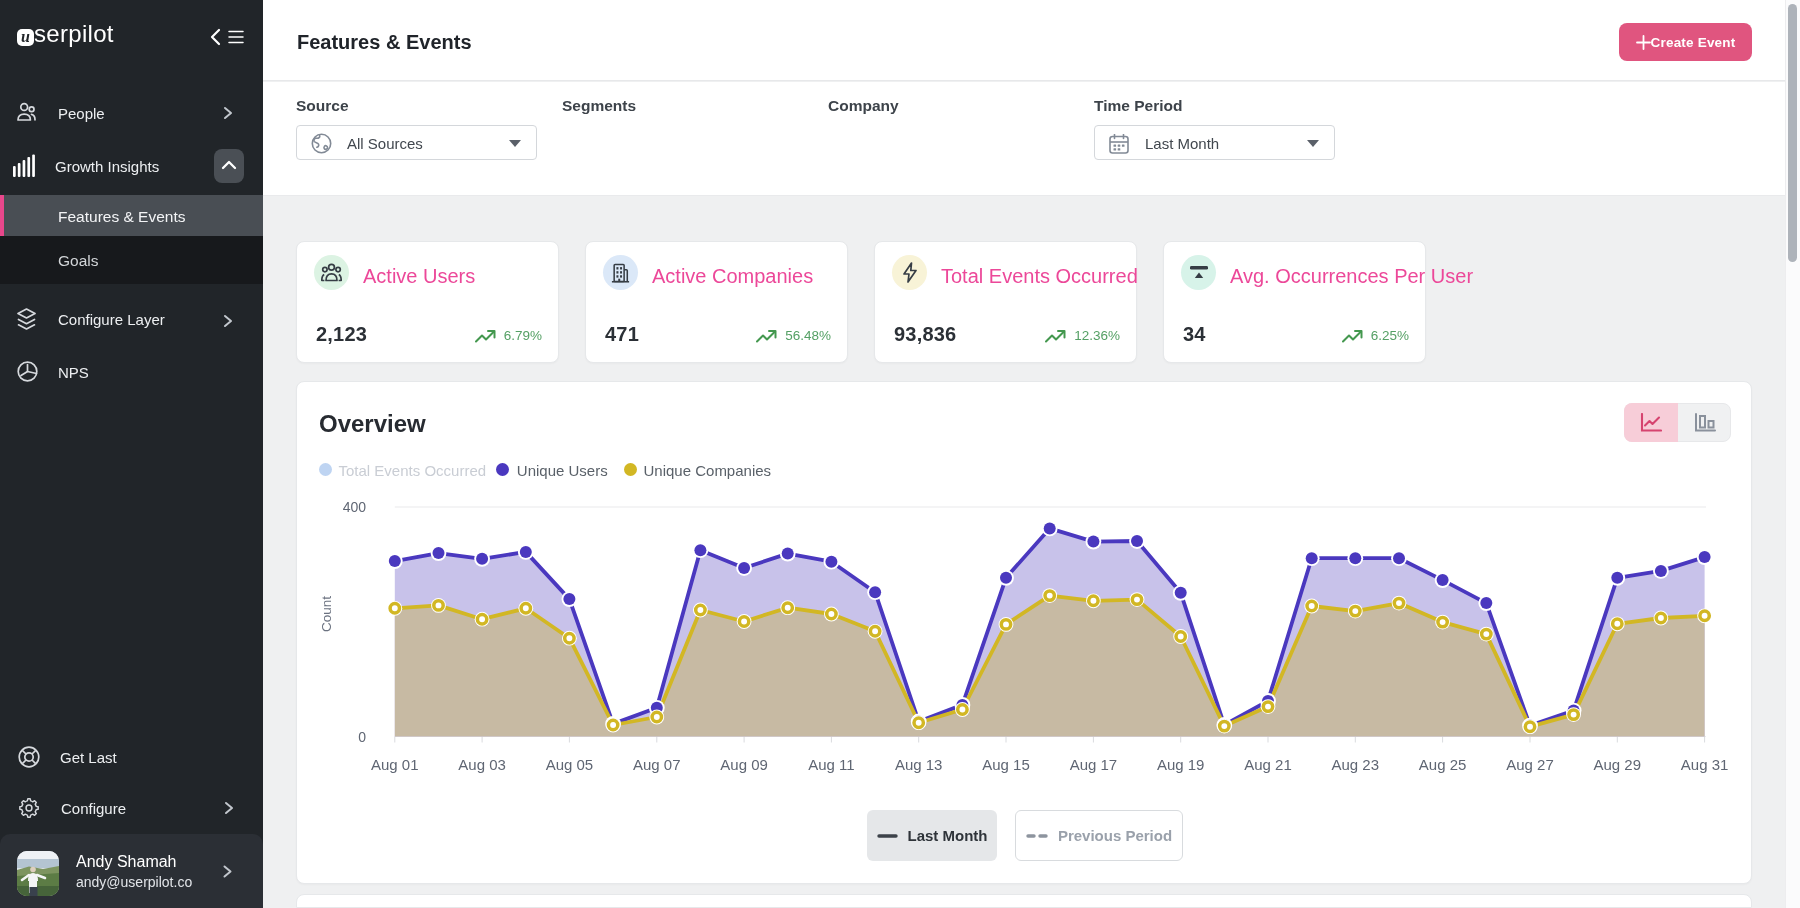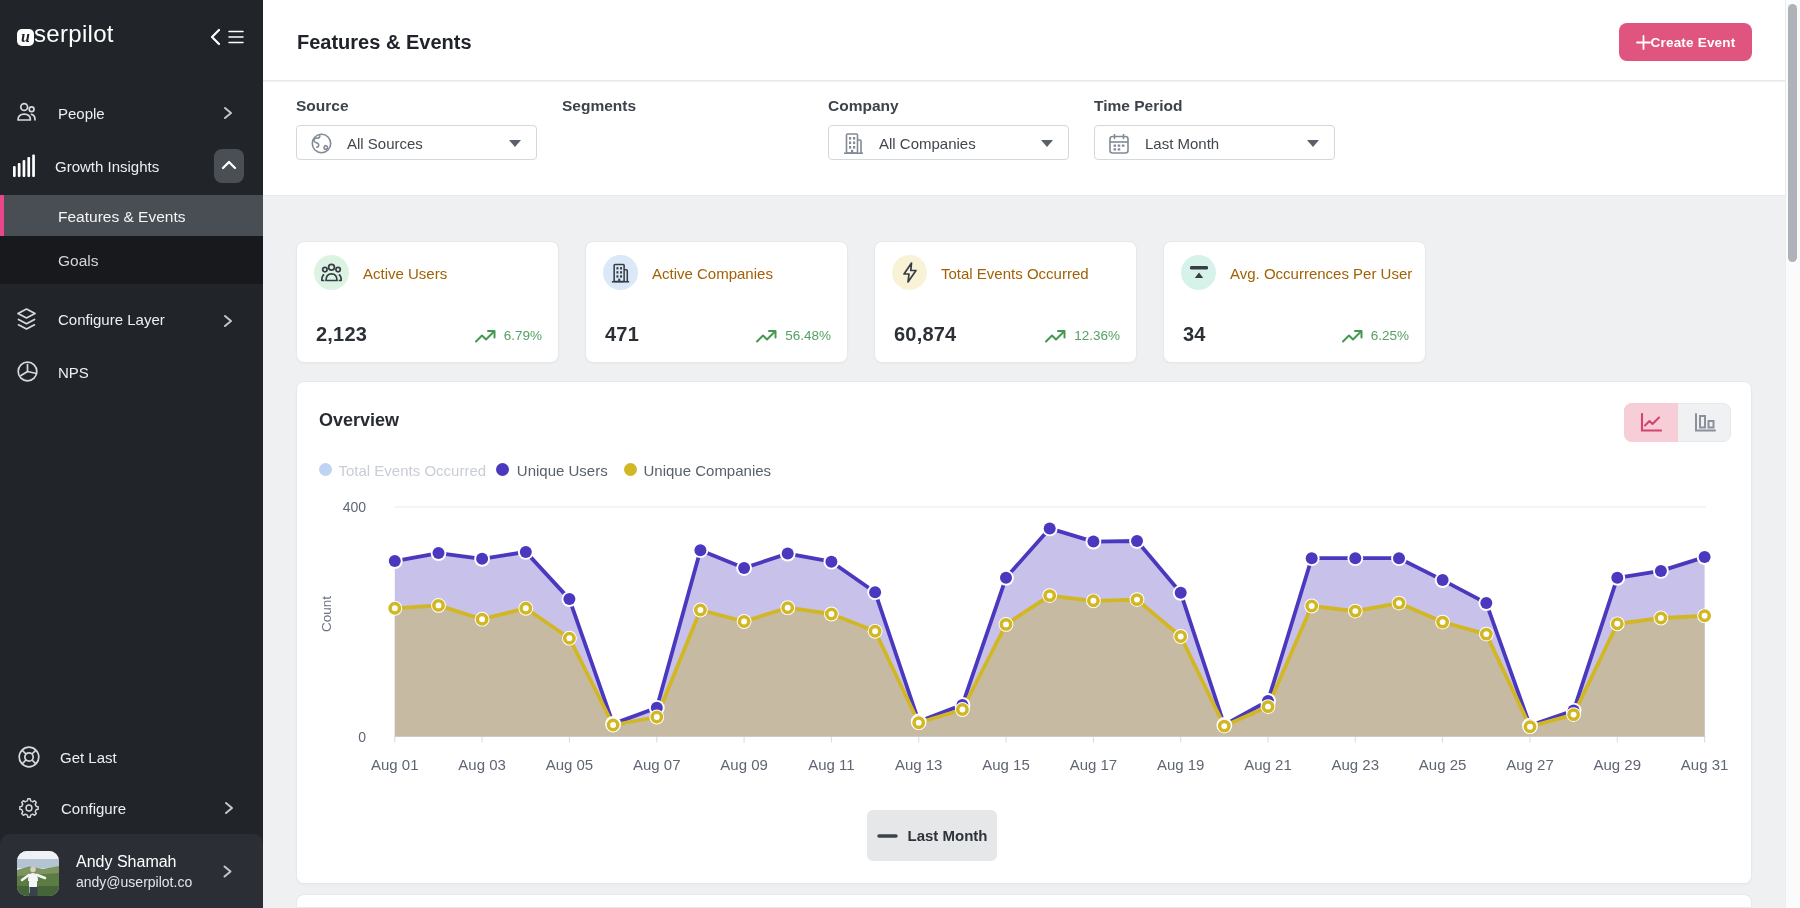--- a/index.html
+++ b/index.html
@@ -9,21 +9,21 @@
 .navtxt{font-size:15px;font-weight:normal;color:#edeff1}
 .chev{stroke:#c2c7cd;stroke-width:2;fill:none;stroke-linecap:round;stroke-linejoin:round}
 .hdr{position:absolute;left:263px;top:0;width:1522px;height:81px;background:#fff;border-bottom:1px solid #e7e8ea}
 .filters{position:absolute;left:263px;top:82px;width:1522px;height:114px;background:#fff;border-bottom:1px solid #e9eaec}
 .flabel{position:absolute;top:15px;font-size:15.5px;font-weight:bold;color:#3d434a}
 .fbox{position:absolute;top:43px;width:241px;height:35px;border:1px solid #d4d7db;border-radius:4px;background:#fff}
 .ftext{position:absolute;left:50px;top:9px;font-size:15px;color:#41474e}
 .caret{position:absolute;left:212px;top:14px;width:0;height:0;border-left:6.5px solid transparent;border-right:6.5px solid transparent;border-top:7px solid #5a6069}
 .card{position:absolute;top:241px;width:263px;height:122px;background:#fff;border:1px solid #e6e8ea;border-radius:8px;box-shadow:0 1px 2px rgba(0,0,0,0.03)}
 .cicon{position:absolute;left:17px;top:13px;width:35px;height:35px;border-radius:50%;display:flex;align-items:center;justify-content:center}
-.clabel{position:absolute;left:66px;top:23px;font-size:15px;color:#a16207;white-space:nowrap}
+.clabel{position:absolute;left:66px;top:23px;font-size:20px;color:#ec4899;white-space:nowrap}
 .cval{position:absolute;left:19px;top:81px;font-size:20px;font-weight:bold;color:#2b3036;letter-spacing:0.2px}
 .ctrend{position:absolute;right:16px;top:86px;display:flex;align-items:flex-end;gap:8px;font-size:13.5px;color:#55a065}
 .ovcard{position:absolute;left:296px;top:381px;width:1456px;height:503px;background:#fff;border:1px solid #e6e8ea;border-radius:8px;box-shadow:0 1px 2px rgba(0,0,0,0.03)}
 .btncard{position:absolute;left:296px;top:894px;width:1456px;height:14px;background:#fff;border:1px solid #e6e8ea;border-radius:8px 8px 0 0}
 </style></head>
 <body>
 
 <div class="sidebar">
 
   <div class="abs" style="left:17px;top:29px;width:17px;height:17px;background:#fff;border-radius:5px;text-align:center">
@@ -144,38 +144,20 @@
   <div class="flabel" style="left:565px">Company</div>
   <div class="flabel" style="left:831px">Time Period</div>
 
   <div class="fbox" style="left:33px">
     <svg style="position:absolute;left:14px;top:7px" width="21" height="21" viewBox="0 0 21 21">
       <circle cx="10.5" cy="10.5" r="9.2" stroke="#828a96" stroke-width="1.6" fill="none"></circle>
       <path d="M8.5 1.7 C9.5 4.5 7.5 5.5 5.5 5.2 C3.5 4.9 2.5 6.5 3.2 8.2 C4 10 6.5 9.5 7.5 11.2 C8.3 12.7 7 14 5.8 14.2" stroke="#828a96" stroke-width="1.6" fill="none" stroke-linecap="round"></path>
       <path d="M13.5 13.2 C12.2 14.8 13.5 16.8 15.3 16.2 C17.1 15.6 16.8 13.5 15.5 12.9 C14.8 12.6 14 12.6 13.5 13.2 Z" stroke="#828a96" stroke-width="1.6" fill="none" stroke-linejoin="round"></path>
     </svg>
     <div class="ftext">All Sources</div>
-      <div class="caret"></div>
-  </div>
-  <div class="fbox" style="left:565px">
-    <svg style="position:absolute;left:14px;top:7px" width="21" height="21" viewBox="0 0 21 21">
-      <rect x="3.5" y="1" width="11" height="19" rx="1" stroke="#828a96" stroke-width="1.6" fill="none"></rect>
-      <path d="M14.5 7 H17 a1 1 0 0 1 1 1 V20" stroke="#828a96" stroke-width="1.6" fill="none"></path>
-      <g fill="#828a96">
-          <rect x="6" y="4" width="2.2" height="2.6"></rect>
-          <rect x="10" y="4" width="2.2" height="2.6"></rect>
-          <rect x="6" y="8.5" width="2.2" height="2.6"></rect>
-          <rect x="10" y="8.5" width="2.2" height="2.6"></rect>
-          <rect x="6" y="13" width="2.2" height="2.6"></rect>
-          <rect x="10" y="13" width="2.2" height="2.6"></rect>
-          <rect x="8" y="16.8" width="2.2" height="3.2"></rect>
-        </g>
-      <line x1="1" y1="20.2" x2="20" y2="20.2" stroke="#828a96" stroke-width="1.6"></line>
-    </svg>
-    <div class="ftext">All Companies</div>
       <div class="caret"></div>
   </div>
   <div class="fbox" style="left:831px">
     <svg style="position:absolute;left:14px;top:8px" width="20" height="20" viewBox="0 0 20 20">
       <rect x="1" y="2.5" width="18" height="16.5" rx="2.5" stroke="#828a96" stroke-width="1.6" fill="none"></rect>
       <line x1="1" y1="8" x2="19" y2="8" stroke="#828a96" stroke-width="1.6"></line>
       <line x1="5.5" y1="0.5" x2="5.5" y2="4.5" stroke="#828a96" stroke-width="1.6" stroke-linecap="round"></line>
       <line x1="14.5" y1="0.5" x2="14.5" y2="4.5" stroke="#828a96" stroke-width="1.6" stroke-linecap="round"></line>
       <g fill="#828a96">
           <rect x="4.5" y="10.5" width="2.6" height="2.2" rx="0.5"></rect>
@@ -232,21 +214,21 @@
         <path d="M13 2 L19.5 2 L19.5 8.5" stroke="#44984f" stroke-width="2" fill="none" stroke-linecap="round" stroke-linejoin="round"></path>
       </svg>56.48%</div>
 </div>
 <div class="card" style="left:874px">
   <div class="cicon" style="background:#f8f3d7">
     <svg width="16" height="21" viewBox="0 0 16 21">
         <path d="M9.5 1 L2 12 L7 12 L6 20 L14 8.5 L8.8 8.5 Z" stroke="#363d45" stroke-width="1.7" fill="none" stroke-linejoin="round"></path>
       </svg>
   </div>
   <div class="clabel">Total Events Occurred</div>
-  <div class="cval">60,874</div>
+  <div class="cval">93,836</div>
   <div class="ctrend"><svg width="21" height="14" viewBox="0 0 21 14">
         <path d="M1 12.5 L7 6.5 L11 10.5 L19 2.5" stroke="#44984f" stroke-width="2" fill="none" stroke-linecap="round" stroke-linejoin="round"></path>
         <path d="M13 2 L19.5 2 L19.5 8.5" stroke="#44984f" stroke-width="2" fill="none" stroke-linecap="round" stroke-linejoin="round"></path>
       </svg>12.36%</div>
 </div>
 <div class="card" style="left:1163px">
   <div class="cicon" style="background:#d7f3e9">
     <svg width="18" height="13" viewBox="0 0 18 13">
         <rect x="0" y="0" width="18" height="3.6" rx="1.4" fill="#363d45"></rect>
         <path d="M9 6.5 L13.2 12 L4.8 12 Z" fill="#363d45"></path>
@@ -254,21 +236,21 @@
   </div>
   <div class="clabel">Avg. Occurrences Per User</div>
   <div class="cval">34</div>
   <div class="ctrend"><svg width="21" height="14" viewBox="0 0 21 14">
         <path d="M1 12.5 L7 6.5 L11 10.5 L19 2.5" stroke="#44984f" stroke-width="2" fill="none" stroke-linecap="round" stroke-linejoin="round"></path>
         <path d="M13 2 L19.5 2 L19.5 8.5" stroke="#44984f" stroke-width="2" fill="none" stroke-linecap="round" stroke-linejoin="round"></path>
       </svg>6.25%</div>
 </div>
 
 <div class="ovcard">
-  <div class="abs" style="left:22px;top:28px;font-size:18px;font-weight:bold;color:#272b31">Overview</div>
+  <div class="abs" style="left:22px;top:28px;font-size:24px;font-weight:bold;color:#272b31">Overview</div>
 
   <div class="abs" style="left:1327px;top:21px;width:107px;height:39px;border:1px solid #e7e8ea;border-radius:8px;background:#f0f1f2"></div>
   <div class="abs" style="left:1327px;top:21px;width:54px;height:39px;background:#f7cdd8;border-radius:8px 0 0 8px;display:flex;align-items:center;justify-content:center">
     <svg width="22" height="20" viewBox="0 0 22 20">
         <path d="M2 1 V17.5 H21" stroke="#d6436f" stroke-width="2.1" fill="none" stroke-linecap="round"></path>
         <path d="M5 12.5 L9.5 8 L12.5 11 L19 4.5" stroke="#d6436f" stroke-width="2.1" fill="none" stroke-linecap="round" stroke-linejoin="round"></path>
       </svg>
   </div>
   <div class="abs" style="left:1381px;top:21px;width:53px;height:39px;display:flex;align-items:center;justify-content:center">
     <svg width="22" height="20" viewBox="0 0 22 20">
@@ -283,20 +265,29 @@
   <div class="abs" style="left:198.6px;top:81px;width:13px;height:13px;border-radius:50%;background:#4a38bf"></div>
   <div class="abs" style="left:219.8px;top:80px;font-size:15px;color:#5a6169">Unique Users</div>
   <div class="abs" style="left:326.8px;top:81px;width:13px;height:13px;border-radius:50%;background:#d2b724"></div>
   <div class="abs" style="left:346.5px;top:80px;font-size:15px;color:#5a6169">Unique Companies</div>
 
   <div class="abs" style="left:570px;top:428px;width:130px;height:51px;background:#e5e7e9;border-radius:6px;display:flex;align-items:center;justify-content:center;gap:10px">
     <svg width="21" height="4" viewBox="0 0 21 4">
         <line x1="2" y1="2" x2="19" y2="2" stroke="#3c4249" stroke-width="3.4" stroke-linecap="round"></line>
       </svg>
     <span style="font-size:15px;font-weight:bold;color:#2e3339">Last Month</span>
+  </div>
+  <div class="abs" style="left:718px;top:428px;width:168px;height:51px;background:#fff;border:1.5px solid #d8dbde;border-radius:6px;display:flex;align-items:center;justify-content:center;gap:10px">
+    <svg width="22" height="4" viewBox="0 0 22 4">
+        <g stroke="#8d949e" stroke-width="3.4" stroke-linecap="round">
+          <line x1="2" y1="2" x2="8" y2="2"></line>
+          <line x1="14" y1="2" x2="20" y2="2"></line>
+        </g>
+      </svg>
+    <span style="font-size:15px;font-weight:bold;color:#9aa1ab">Previous Period</span>
   </div>
 </div>
 
 <svg style="position:absolute;left:296px;top:381px" width="1456" height="503" viewBox="296 381 1456 503" font-family="Liberation Sans, sans-serif">
 <line x1="394.8" y1="507" x2="1706" y2="507" stroke="#e9eaec" stroke-width="1.2"></line>
 <line x1="394.8" y1="736.5" x2="1706" y2="736.5" stroke="#e9eaec" stroke-width="1.2"></line>
 <line x1="394.8" y1="736.5" x2="394.8" y2="742.5" stroke="#d9dbde" stroke-width="1"></line>
     <line x1="482.1" y1="736.5" x2="482.1" y2="742.5" stroke="#d9dbde" stroke-width="1"></line>
     <line x1="569.4" y1="736.5" x2="569.4" y2="742.5" stroke="#d9dbde" stroke-width="1"></line>
     <line x1="656.8" y1="736.5" x2="656.8" y2="742.5" stroke="#d9dbde" stroke-width="1"></line>

